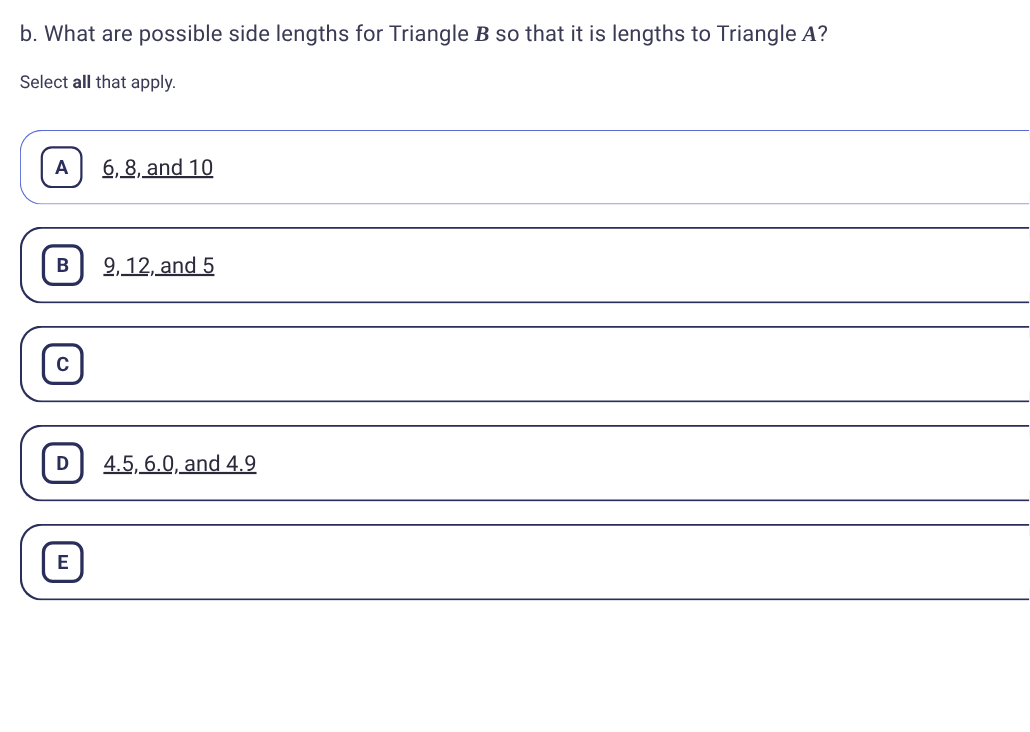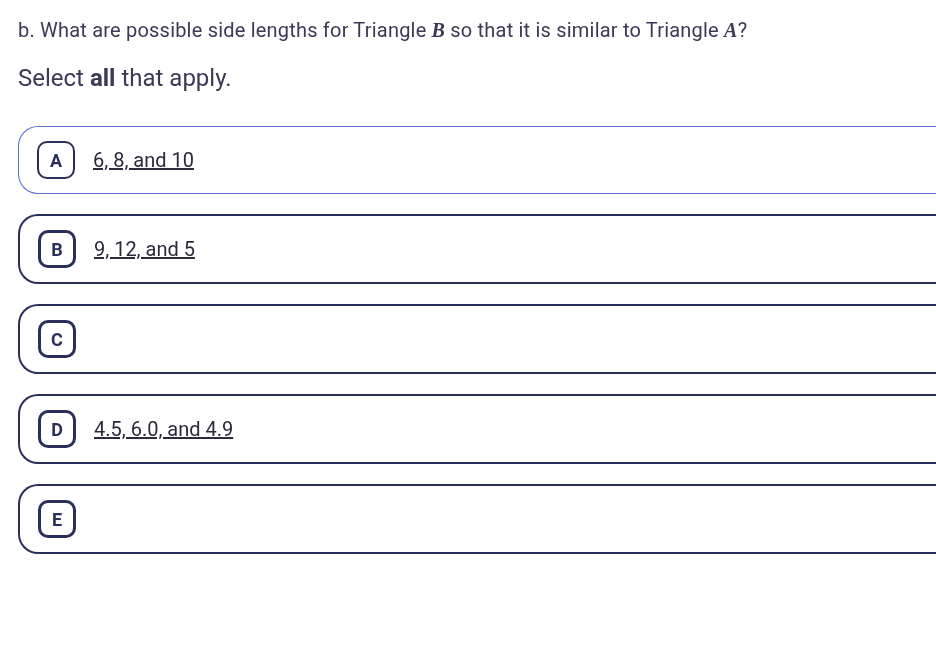--- a/index.html
+++ b/index.html
@@ -15,21 +15,21 @@
     color: #3a3a55;
     margin-bottom: 22px;
     letter-spacing: 0.2px;
   }
   .question-line .var {
     font-style: italic;
     font-weight: 700;
     font-family: Georgia, "Times New Roman", serif;
   }
   .instruction {
-    font-size: 24px;
+    font-size: 16px;
     color: #3a3a55;
     margin-bottom: 34px;
   }
   .instruction .bold { font-weight: 700; }
   .options { display: flex; flex-direction: column; gap: 20px; }
   .option {
     border: 1.5px solid #5a6bd8;
     border-right: none;
     border-top-left-radius: 20px;
     border-bottom-left-radius: 20px;
@@ -65,21 +65,21 @@
   .option-text {
     font-size: 20px;
     color: #2a2a3a;
     text-decoration: underline;
   }
 </style>
 </head>
 <body>
 
 <div class="question-line">
-  <span>b. What are possible side lengths for Triangle </span><span class="var">B</span><span> so that it is similar to Triangle </span><span class="var">A</span><span>?</span>
+  <span>b. What are possible side lengths for Triangle </span><span class="var">B</span><span> so that it is lengths to Triangle </span><span class="var">A</span><span>?</span>
 </div>
 
 <div class="instruction">
   <span>Select </span><span class="bold">all</span><span> that apply.</span>
 </div>
 
 <div class="options">
   <div class="option">
     <div class="letter-box">A</div>
     <div class="option-text">6, 8, and 10</div>

